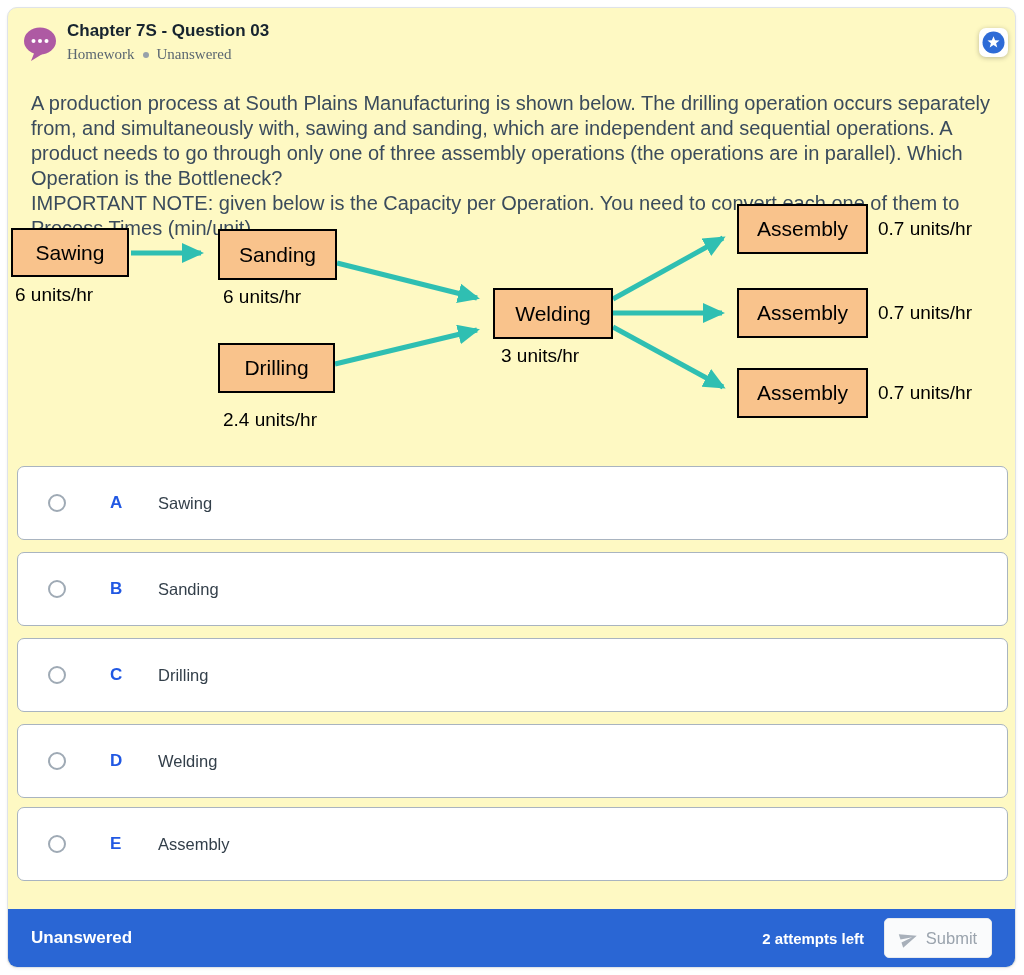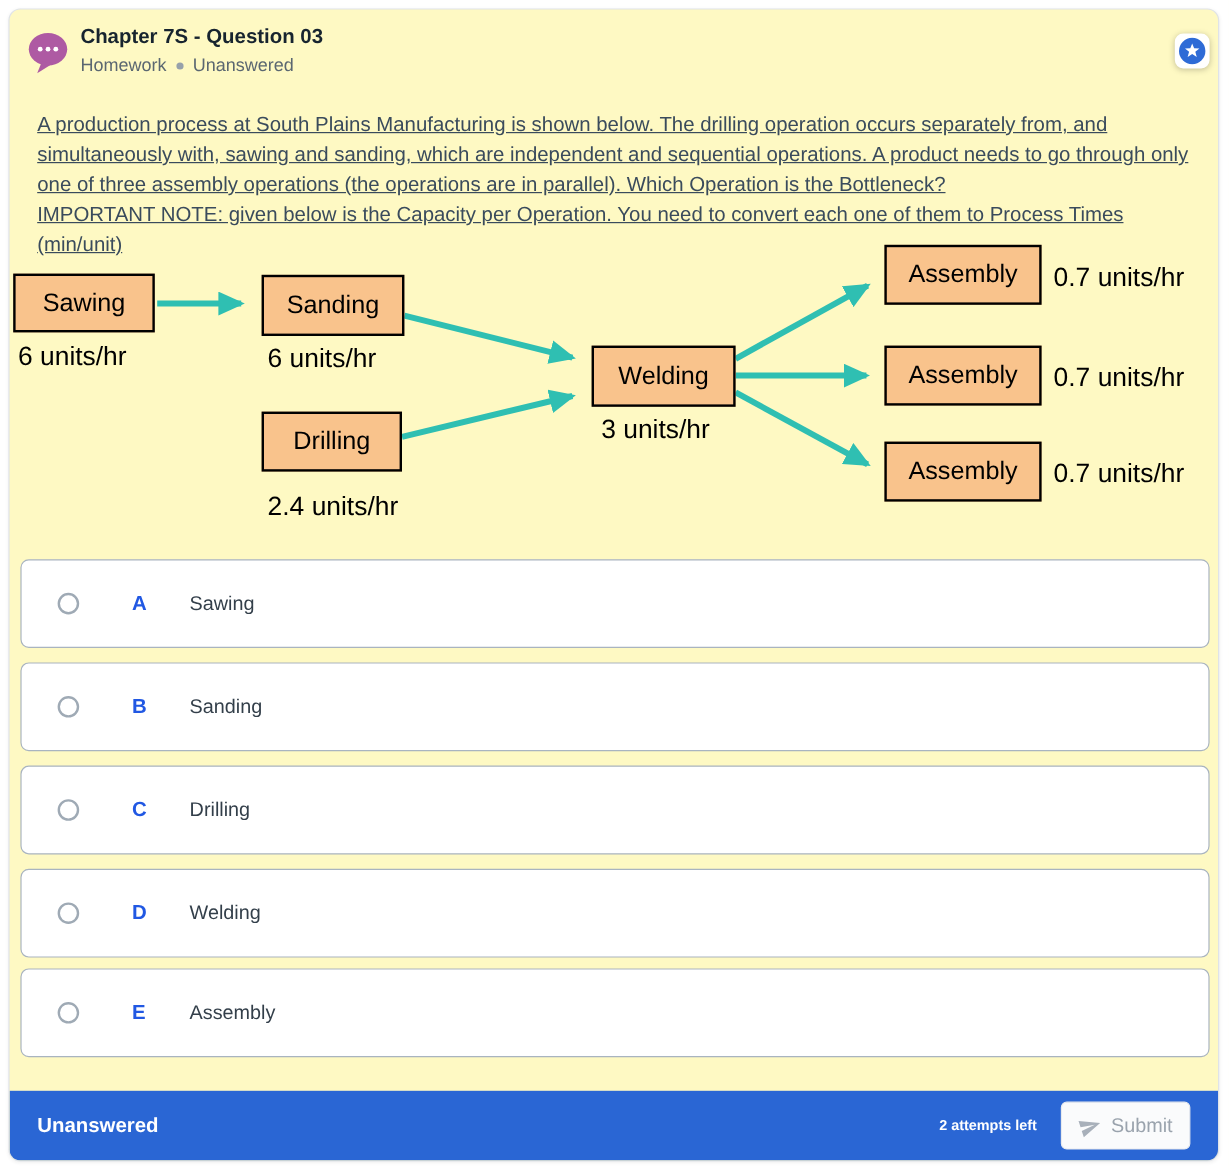--- a/index.html
+++ b/index.html
@@ -7,48 +7,48 @@
 
   .card {
     position:absolute; left:7px; top:7px; width:1009px; height:961px;
     background:#fef9c3; border:1px solid #dfe3e8; border-radius:10px;
     box-shadow:0 1px 3px rgba(0,0,0,.06); overflow:hidden;
   }
 
   
   .bubble { position:absolute; left:13px; top:17px; width:38px; height:38px; }
   .hdr-title { position:absolute; left:59px; top:13px; font-size:17px; font-weight:bold; color:#17242f; }
-  .hdr-sub { position:absolute; left:59px; top:38px; font-size:15px; color:#5b6771; display:flex; align-items:center; }
+  .hdr-sub { position:absolute; left:59px; top:38px; font-size:15px; color:#5b6771; display:flex; align-items:center;font-family:Liberation Serif, serif; }
   .hdr-sub .dot { width:6px; height:6px; border-radius:50%; background:#97a1aa; margin:0 8px; display:inline-block; }
   .star-btn { position:absolute; right:7px; top:20px; width:29px; height:29px; background:#fff; border:none;
     border-radius:7px; box-shadow:0 1px 5px rgba(0,0,0,.25); cursor:pointer; display:flex; align-items:center; justify-content:center; }
 
   
-  .question { position:absolute; left:23px; top:83px; width:962px; font-size:17px; line-height:25px; color:#3a4b5c;text-decoration:underline; }
+  .question { position:absolute; left:23px; top:83px; width:962px; font-size:20px; line-height:25px; color:#3a4b5c; }
 
   
   .diagram { position:absolute; left:0; top:193px; width:1009px; height:248px; }
   .diagram svg.arrows { position:absolute; left:0; top:0; }
   .node { position:absolute; background:var(--node-fill,#f9c38c); border:2.5px solid #000;
     display:flex; align-items:center; justify-content:center; font-size:21px; color:#000; }
-  .rate { position:absolute; font-size:22px; color:#000; white-space:nowrap; }
+  .rate { position:absolute; font-size:19px; color:#000; white-space:nowrap; }
 
   
   .opt-row { position:absolute; left:9px; width:991px; height:74px; background:#fff;
     border:1px solid #a9b4c0; border-radius:7px; display:flex; align-items:center; cursor:pointer; }
   .radio { width:18px; height:18px; border:2px solid #9faab5; border-radius:50%; margin-left:30px; background:#fff; }
   .opt-letter { margin-left:44px; width:16px; font-size:17px; font-weight:bold; color:var(--accent-blue,#2158e3); }
   .opt-label { margin-left:32px; font-size:16.5px; color:#333f4a; }
 
   
   .footer { position:absolute; left:0; bottom:0; width:100%; height:58px; background:var(--footer-blue,#2a66d4);
     display:flex; align-items:center; }
   .foot-status { margin-left:23px; font-size:17px; font-weight:bold; color:#fff; }
   .foot-right { margin-left:auto; display:flex; align-items:center; }
-  .foot-attempts { font-size:12px; font-weight:bold; color:#fff; margin-right:20px; }
+  .foot-attempts { font-size:15px; font-weight:bold; color:#fff; margin-right:20px; }
   .submit-btn { width:108px; height:40px; margin-right:23px; background:#fafbfc; border:1px solid #e7eaee;
     border-radius:5px; display:flex; align-items:center; justify-content:center; gap:8px;
     font-size:16.5px; color:#9aa3ad; font-family:"Liberation Sans",sans-serif; cursor:default; }
 </style>
 </head>
 <body>
 
 <div class="card">
 
   <svg class="bubble" viewBox="0 0 38 38">

